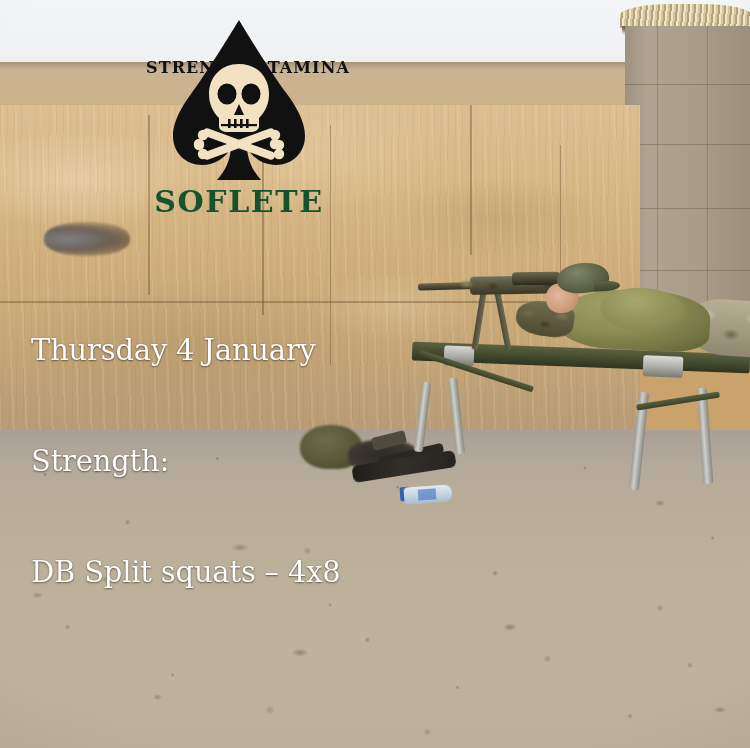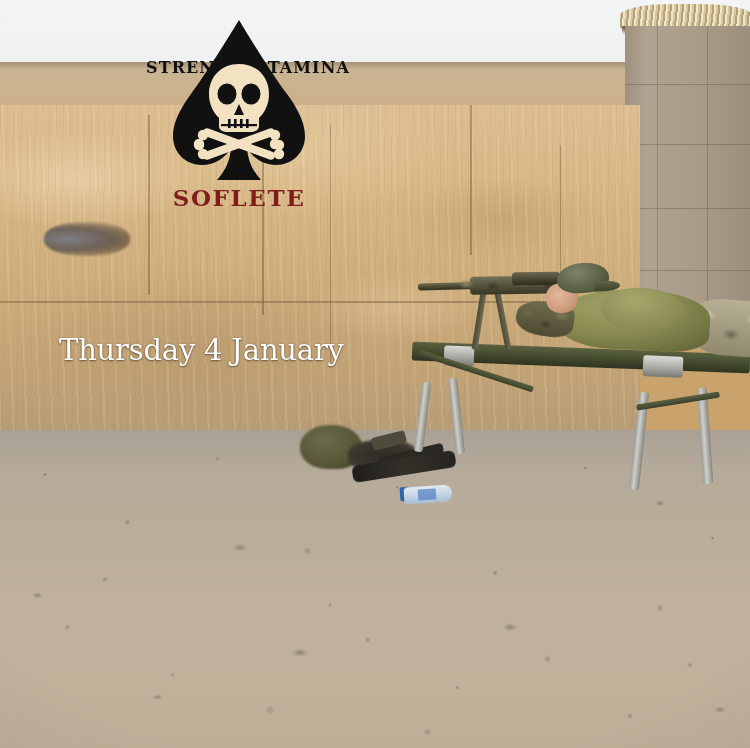--- a/index.html
+++ b/index.html
@@ -307,38 +307,38 @@
     color:#111;
     white-space:nowrap;
   }
   #logo .sw-left{left:3px;}
   #logo .sw-right{left:112px;}
   #logo .brand{
     position:absolute;left:0;top:166px;width:192px;
     text-align:center;
     font-family:"DejaVu Serif", serif;
     font-weight:700;
-    font-size:23px;
+    font-size:30px;
     letter-spacing:1.6px;
-    color:#7f1d1d;
+    color:#14532d;
   }
   #logo svg{position:absolute;left:30px;top:0;}
 
   
   #copy{
     position:absolute;left:31px;top:258px;width:700px;
     font-family:"DejaVu Serif", serif;
     color:#FFFFFF;
     font-size:29px;
     line-height:37px;
     letter-spacing:-0.2px;
     text-shadow:0 1px 2px rgba(40,30,18,.55), 0 0 1px rgba(40,30,18,.5);
     white-space:pre;
   }
-  #copy .ln{display:block;height:37px;margin-left:28px;}
+  #copy .ln{display:block;height:37px;}
 </style>
 </head>
 <body>
 
 <div id="poster">
 
   <div class="layer">
 
     <div class="sky layer"></div>
 
@@ -469,20 +469,22 @@
         <circle cx="102" cy="117" r="5.2"></circle>
         <circle cx="106" cy="127" r="5.2"></circle>
       </g>
     </svg>
 
     <div class="brand">SOFLETE</div>
   </div>
 
   <div id="copy">
     <span class="ln">Thursday 4 January</span>
+    <span class="ln">Strength:</span>
+    <span class="ln">DB Split squats – 4x8</span>
     
     
     
     
     
     
     
     
     
   </div>

